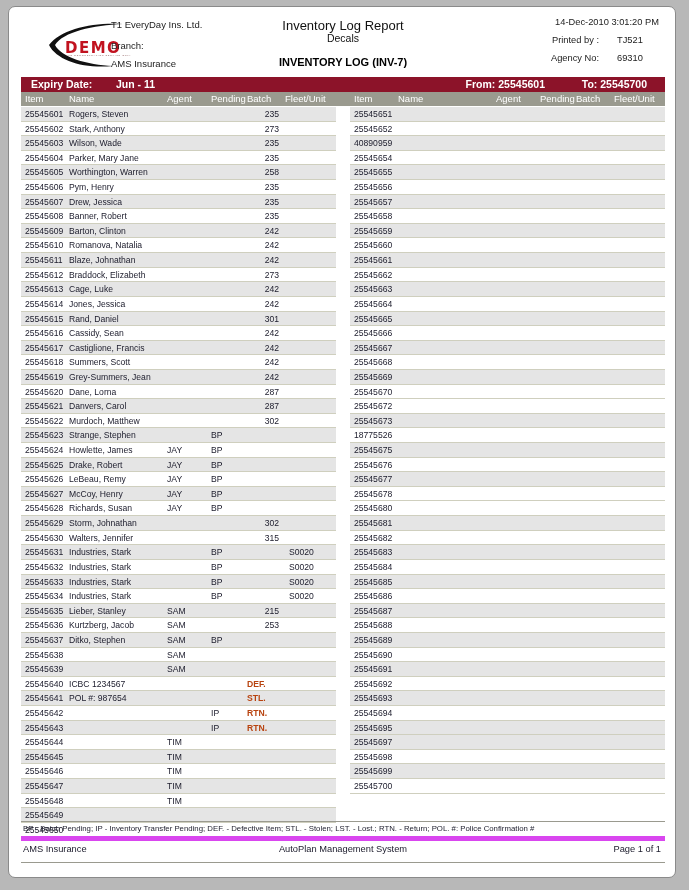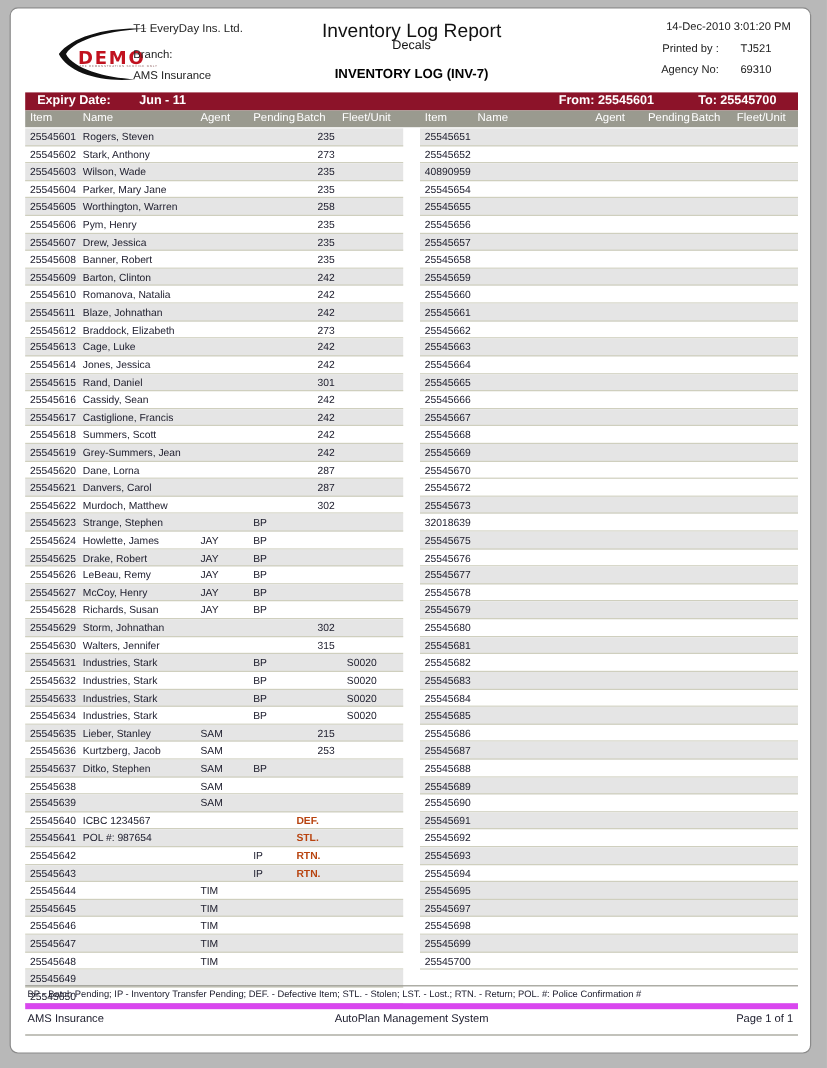--- a/index.html
+++ b/index.html
@@ -86,21 +86,21 @@
     top: 45px;
     font-size: 9.5px;
     color: #222;
   }
 
   .ttl1 {
     position: absolute;
     left: 0; right: 0;
     top: 5px;
     text-align: center;
-    font-size: 16px;
+    font-size: 13px;
     color: #111;
   }
   .ttl2 {
     position: absolute;
     left: 0; right: 0;
     top: 19px;
     text-align: center;
     font-size: 10.5px;
     color: #111;
   }
@@ -855,21 +855,21 @@
           </div>
           <div class="row alt">
             <span class="c c-item">25545673</span>
             <span class="c c-name"></span>
             <span class="c c-agent"></span>
             <span class="c c-pend"></span>
             <span class="c c-batch"></span>
             <span class="c c-fleet"></span>
           </div>
           <div class="row">
-            <span class="c c-item">32018639</span>
+            <span class="c c-item">18775526</span>
             <span class="c c-name"></span>
             <span class="c c-agent"></span>
             <span class="c c-pend"></span>
             <span class="c c-batch"></span>
             <span class="c c-fleet"></span>
           </div>
           <div class="row alt">
             <span class="c c-item">25545675</span>
             <span class="c c-name"></span>
             <span class="c c-agent"></span>
@@ -888,28 +888,20 @@
           <div class="row alt">
             <span class="c c-item">25545677</span>
             <span class="c c-name"></span>
             <span class="c c-agent"></span>
             <span class="c c-pend"></span>
             <span class="c c-batch"></span>
             <span class="c c-fleet"></span>
           </div>
           <div class="row">
             <span class="c c-item">25545678</span>
-            <span class="c c-name"></span>
-            <span class="c c-agent"></span>
-            <span class="c c-pend"></span>
-            <span class="c c-batch"></span>
-            <span class="c c-fleet"></span>
-          </div>
-          <div class="row alt">
-            <span class="c c-item">25545679</span>
             <span class="c c-name"></span>
             <span class="c c-agent"></span>
             <span class="c c-pend"></span>
             <span class="c c-batch"></span>
             <span class="c c-fleet"></span>
           </div>
           <div class="row">
             <span class="c c-item">25545680</span>
             <span class="c c-name"></span>
             <span class="c c-agent"></span>

